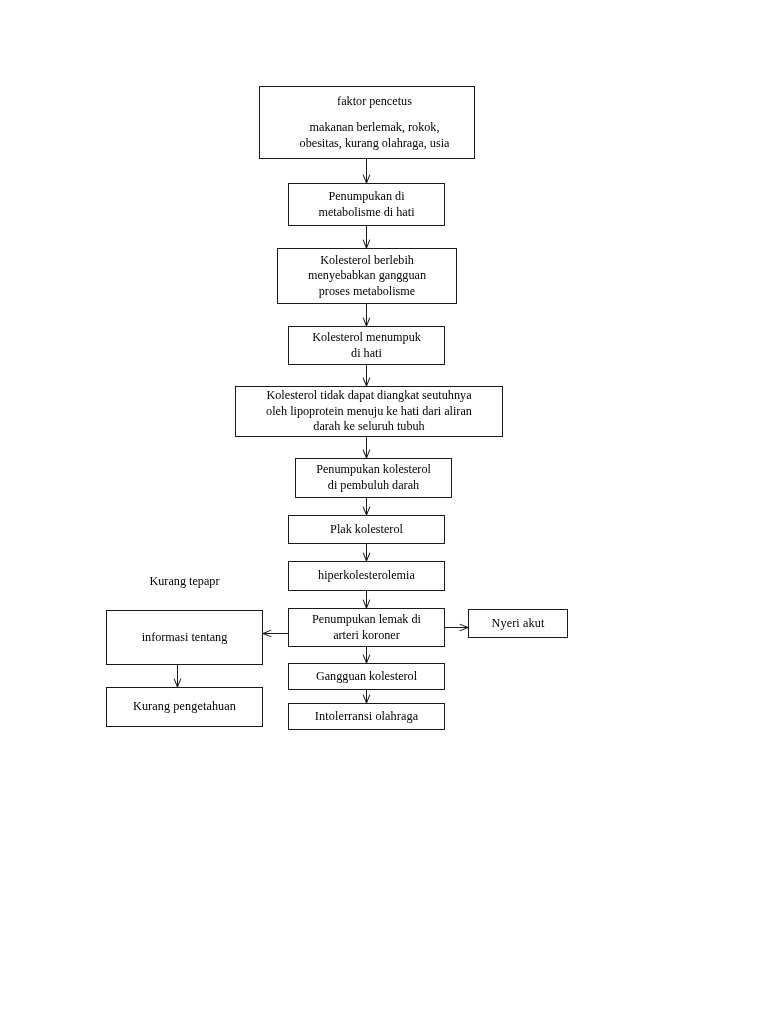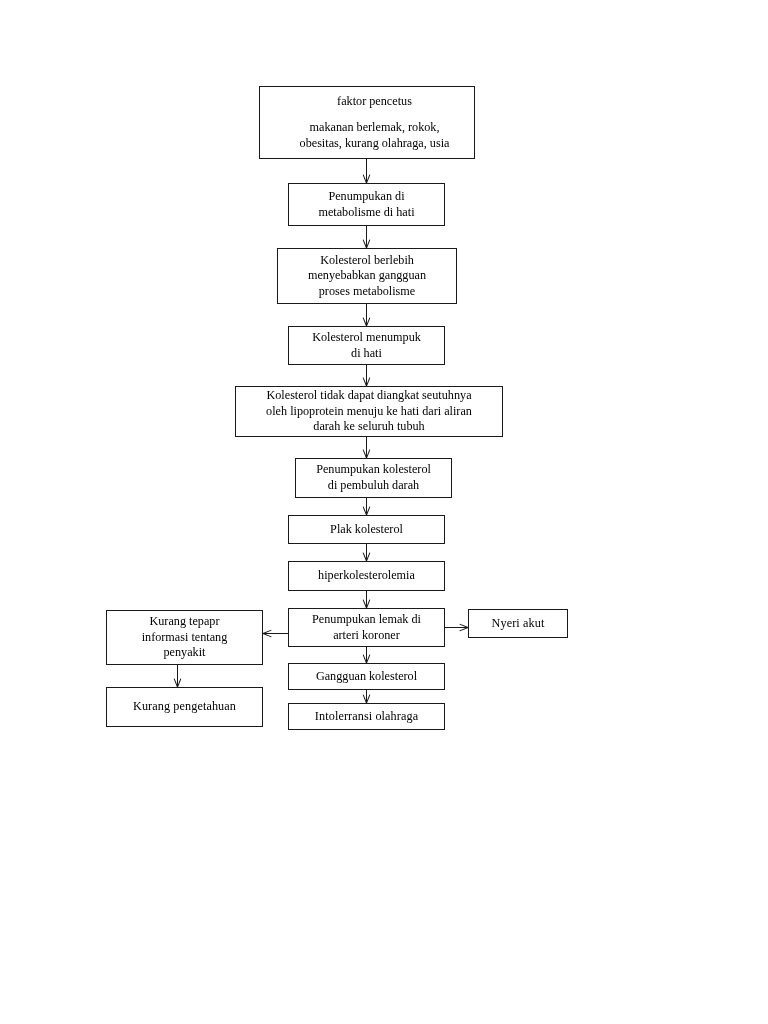--- a/index.html
+++ b/index.html
@@ -163,21 +163,21 @@
   </div>
 
   <div class="node bold" style="left:288px; top:703px; width:157px; height:27px;">
     <span class="ln">Intolerransi olahraga</span>
   </div>
 
   <div class="node bold" style="left:468px; top:609px; width:100px; height:29px;">
     <span class="ln">Nyeri akut</span>
   </div>
 
-  <div class="node" style="left:106px; top:610px; width:157px; height:55px;">
+  <div class="node" style="left:106px; top:610px; width:157px; height:55px;gap:40px;">
     <span class="ln">Kurang tepapr</span>
     <span class="ln">informasi tentang</span>
     <span class="ln">penyakit</span>
   </div>
 
   <div class="node bold" style="left:106px; top:687px; width:157px; height:40px;">
     <span class="ln">Kurang pengetahuan</span>
   </div>
 
   <div class="vline" style="left:366px; top:159px; height:24px;"></div>

